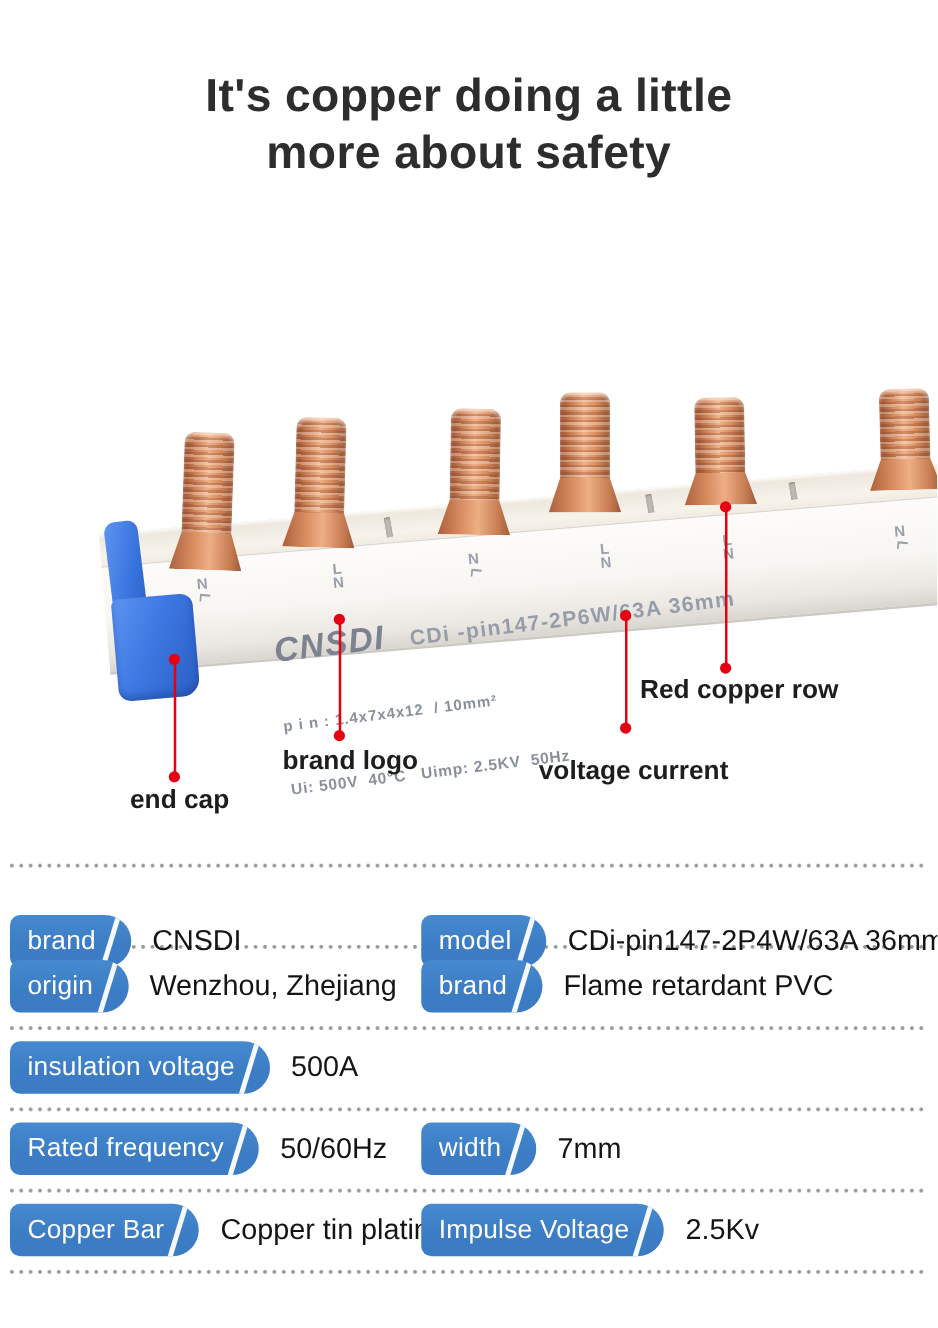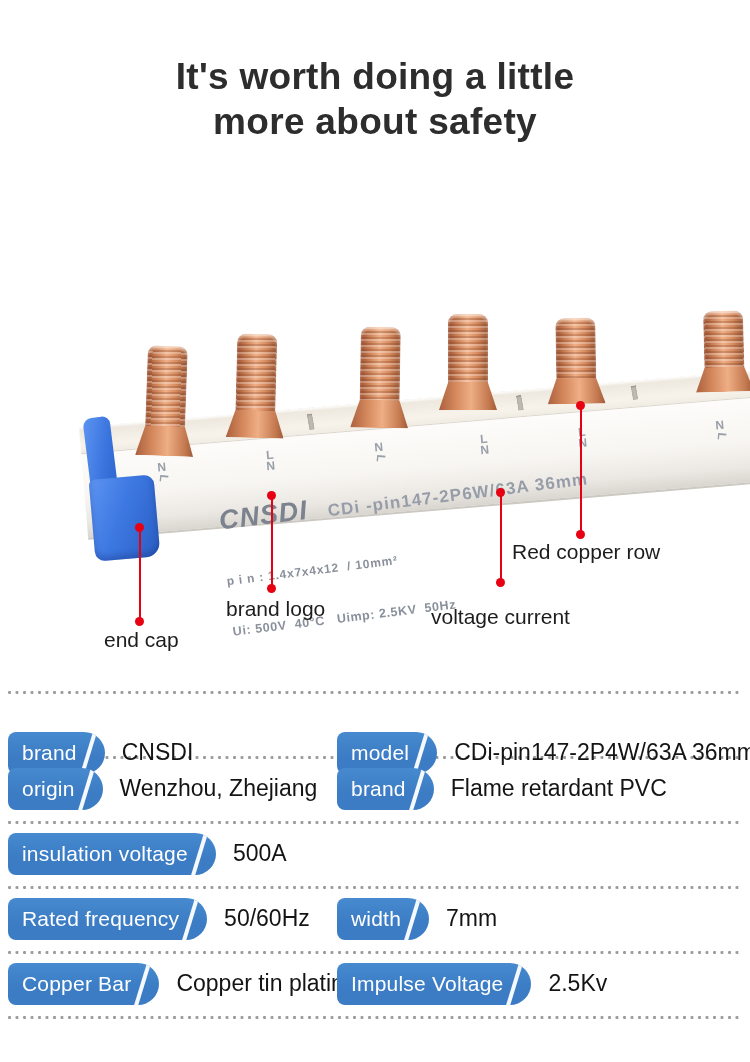--- a/index.html
+++ b/index.html
@@ -57,21 +57,21 @@
   .print .l3{font-size:12.5px;font-weight:700;letter-spacing:.6px;margin-top:1px;}
 
   
   .mark{position:absolute;transform:rotate(-5deg);text-align:center;
         font-size:12px;font-weight:700;color:#9aa0aa;line-height:11px;letter-spacing:.5px;}
   .mark .b.rot{display:inline-block;transform:rotate(100deg);}
 
   
   .ann-line{position:absolute;width:2px;background:var(--red,#e60012);}
   .ann-dot{position:absolute;width:9px;height:9px;border-radius:50%;background:var(--red,#e60012);}
-  .ann-label{position:absolute;font-size:21px;font-weight:400;color:#1d1d1d;white-space:nowrap;}
+  .ann-label{position:absolute;font-size:21px;font-weight:700;color:#1d1d1d;white-space:nowrap;}
 
   
   .dotline{position:absolute;left:8px;width:734px;height:3px;
            background-image:radial-gradient(circle at 1.5px 1.5px,#9a9a9a 1.3px,rgba(0,0,0,0) 1.7px);
            background-size:7.5px 3px;background-repeat:repeat-x;}
   .trow{position:absolute;left:0;width:750px;height:65px;}
   .cell{position:absolute;top:0;height:65px;display:flex;align-items:center;gap:17px;}
   .cell.left{left:8px;}
   .cell.right{left:337px;}
   .pill{position:relative;height:42px;display:flex;align-items:center;
@@ -81,21 +81,21 @@
                background:rgba(255,255,255,.95);transform:rotate(17deg);}
   .pill span{font-size:21px;font-weight:500;color:#fff;white-space:nowrap;letter-spacing:.2px;}
   .val{font-size:23px;font-weight:500;color:#141414;white-space:nowrap;}
 </style>
 </head>
 <body>
 
 <div class="page">
 
   <div class="title">
-    <div>It's worth doing a little</div>
+    <div>It's copper doing a little</div>
     <div>more about safety</div>
   </div>
 
   <div class="photo">
 
     <div class="strip" style="position:absolute;left:95px;top:182px;">
       <div class="strip-top"></div>
       <div class="strip-front"></div>
       <div class="slit" style="left:215px;top:-20px;width:5px;height:16px;"></div>
       <div class="slit" style="left:425px;top:-21px;width:5px;height:15px;"></div>

